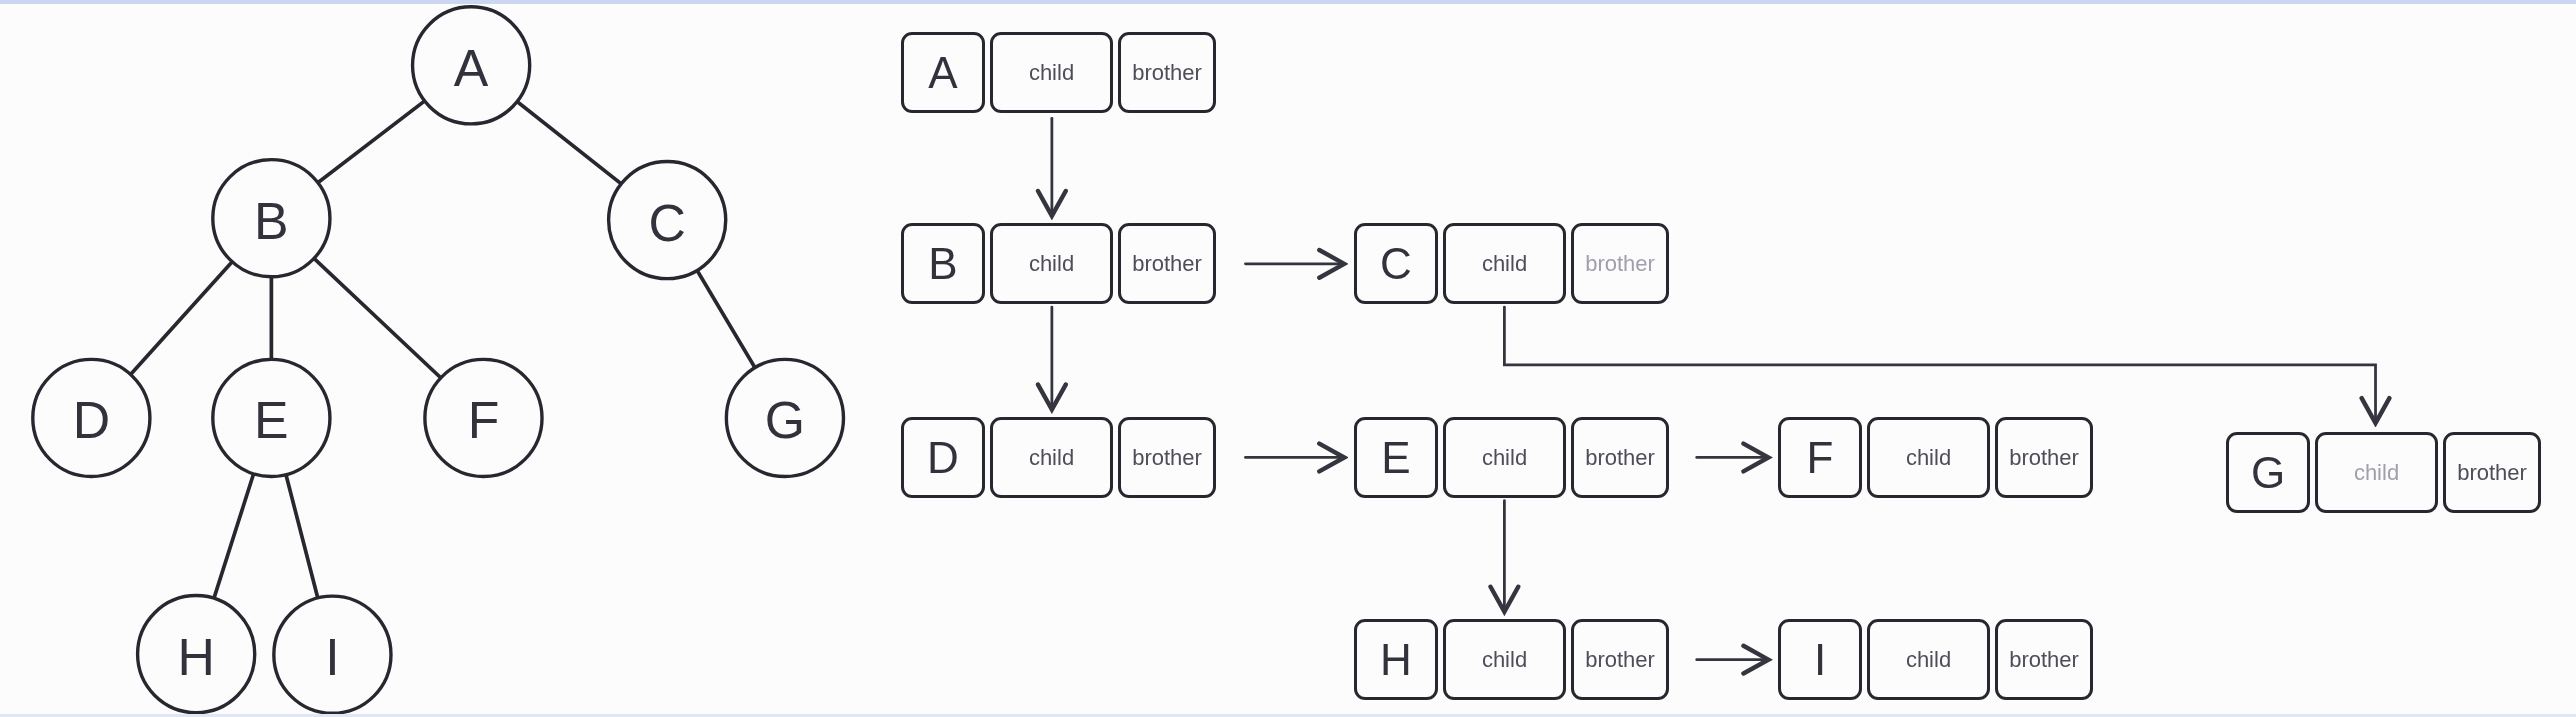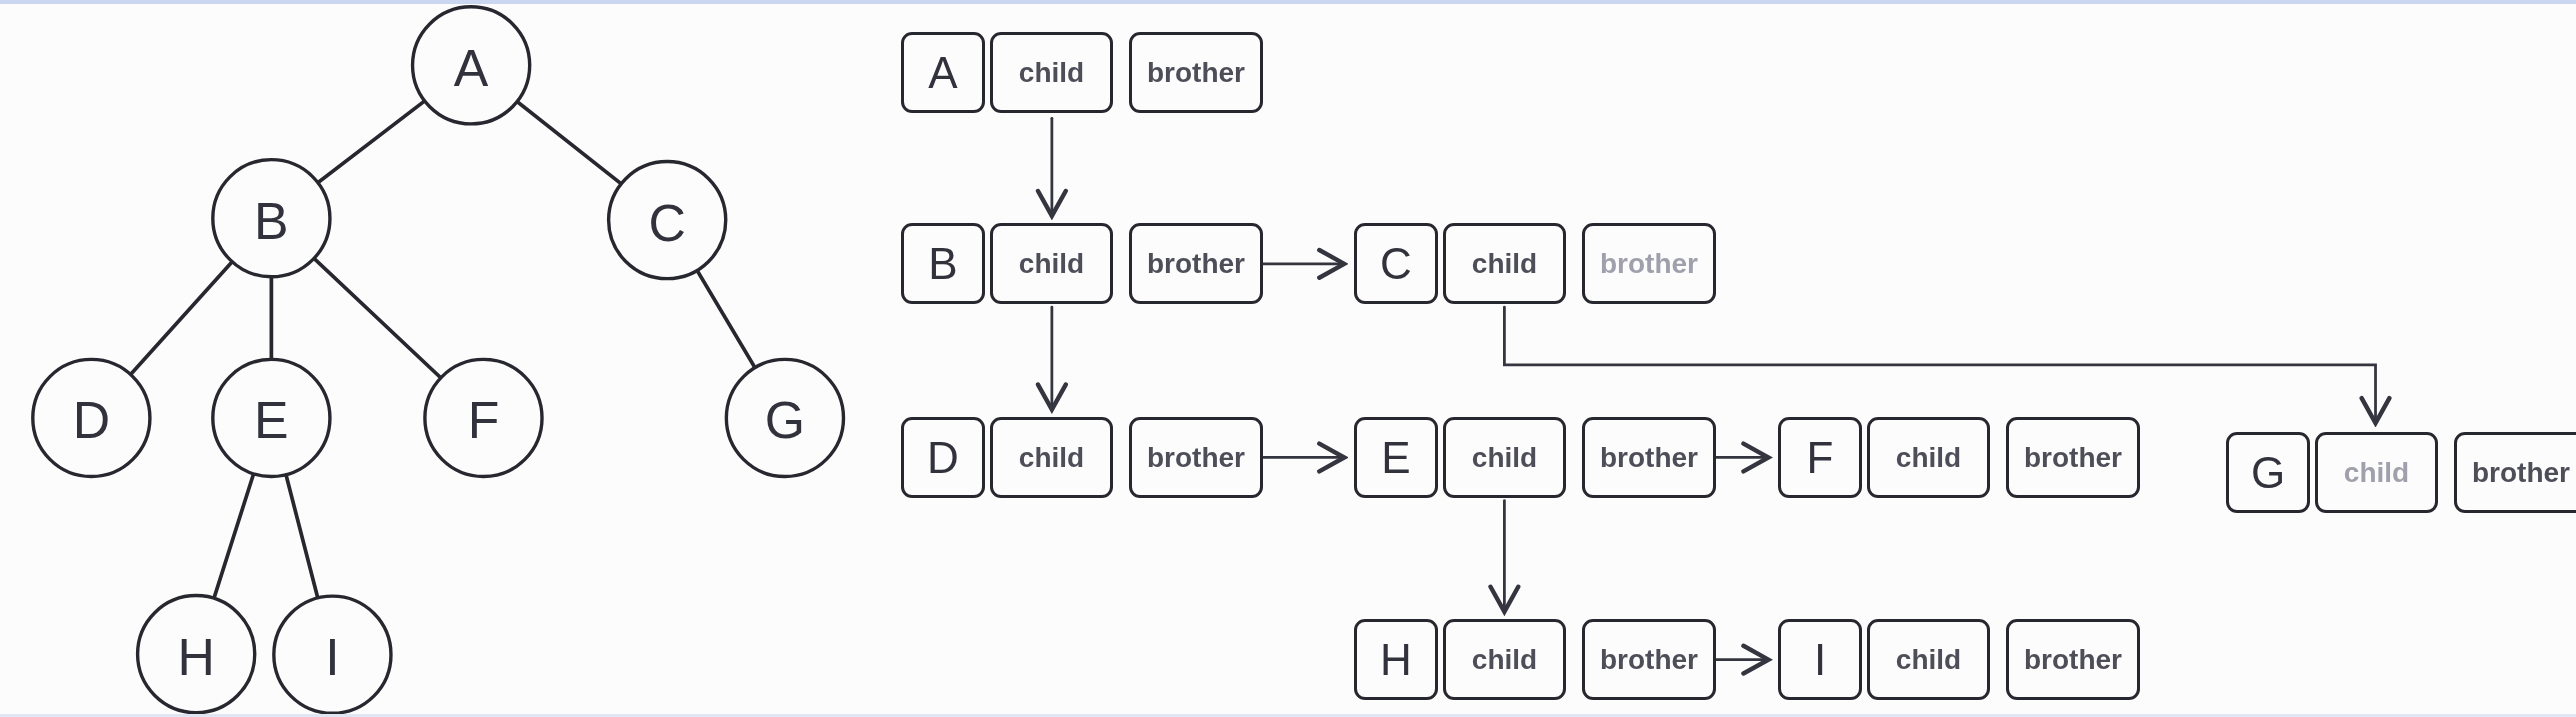--- a/index.html
+++ b/index.html
@@ -49,23 +49,23 @@
     box-sizing: border-box;
     border: 3.7px solid var(--stroke, #27272f);
     border-radius: 11px;
     background: var(--node-fill, #fcfcfd);
     display: flex; align-items: center; justify-content: center;
   }
   .cell-letter {
     left: 0; width: 84px;
     font-size: 44px; color: var(--letter, #31323c);
   }
-  .cell-ptr { font-size: 28px; color: var(--ptr, #4d4e58); font-weight: bold; }
+  .cell-ptr { font-size: 22px; color: var(--ptr, #4d4e58); }
   .cell-child { left: 89px; width: 123px; }
-  .cell-brother { left: 228px; width: 134px; }
+  .cell-brother { left: 217px; width: 98px; }
   .cell-null { color: var(--ptr-null, #9fa0ab); }
 </style>
 </head>
 <body style="background: rgb(252, 252, 252);">
 
 <div class="band band-top"></div>
 
 <svg id="scene" viewBox="0 0 4176 1163" xmlns="http://www.w3.org/2000/svg">
   <defs>
     <marker id="arrowhead" viewBox="0 0 12 12" refX="10" refY="6" markerWidth="12" markerHeight="12" orient="auto" markerUnits="strokeWidth">

